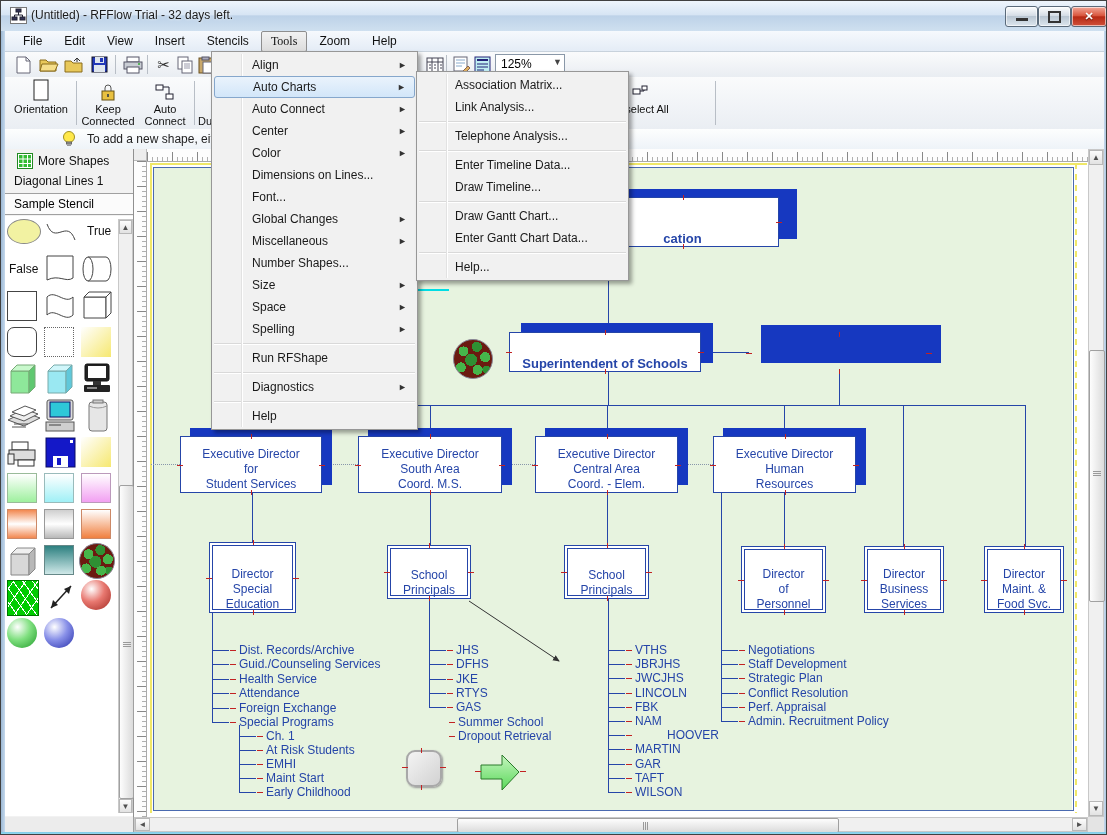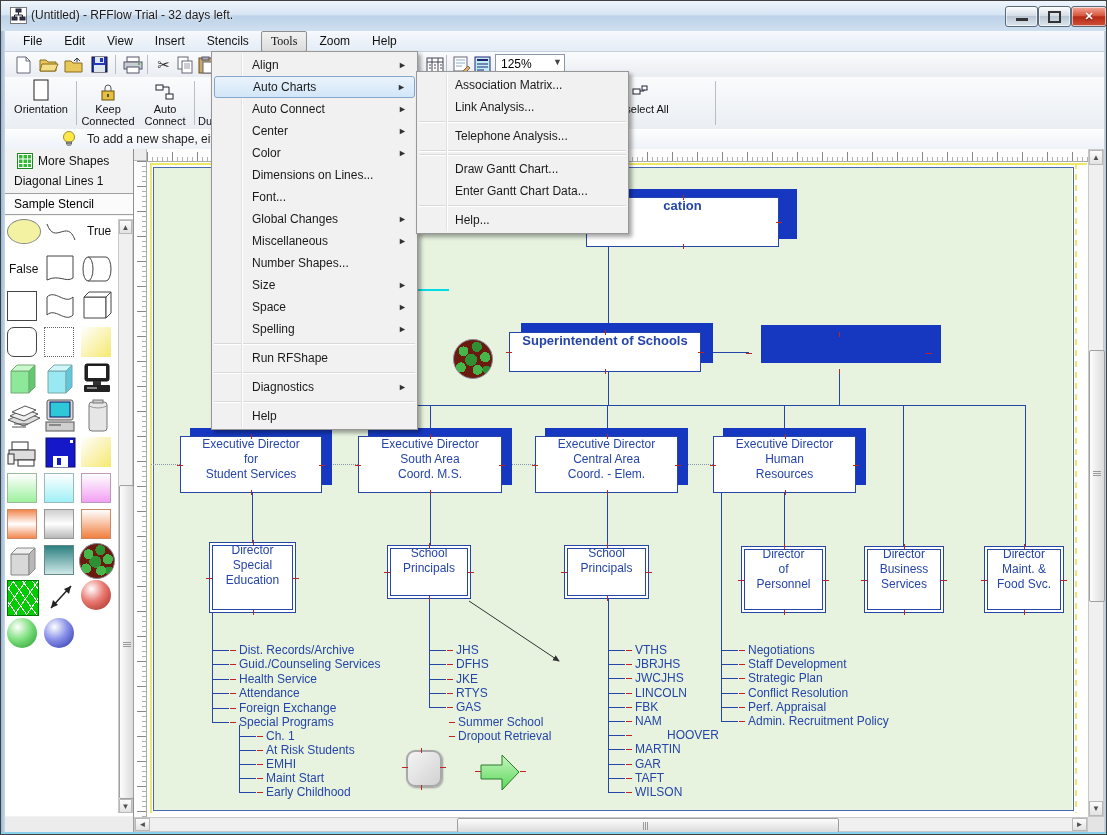--- a/index.html
+++ b/index.html
@@ -55,21 +55,21 @@
   #canvas{position:absolute;left:133px;top:148px;width:954px;height:668px;background:#fff;overflow:hidden;}
   #hruler{position:absolute;left:13px;top:0;width:941px;height:12px;background:#fdfdfd;border-bottom:1px solid #aaa;background-image:repeating-linear-gradient(to right,#888 0 1px,transparent 1px 25px),repeating-linear-gradient(to right,#b0b0b0 0 1px,transparent 1px 5px);background-size:100% 9px,100% 4px;background-repeat:repeat-x;background-position:left bottom,left bottom;}
   #vruler{position:absolute;left:0;top:12px;width:13px;height:656px;background:#fdfdfd;border-right:1px solid #aaa;background-image:repeating-linear-gradient(to bottom,#888 0 1px,transparent 1px 25px),repeating-linear-gradient(to bottom,#b0b0b0 0 1px,transparent 1px 5px);background-size:9px 100%,4px 100%;background-repeat:repeat-y;background-position:right top,right top;box-sizing:border-box;}
   #rcorner{position:absolute;left:0;top:0;width:13px;height:12px;background:#ececec;border-right:1px solid #bbb;border-bottom:1px solid #bbb;box-sizing:border-box;}
   .pline{position:absolute;}
   #page-green{position:absolute;left:20px;top:19px;width:918px;height:642px;background:var(--grn);}
   
   .cl{position:absolute;background:var(--cb);z-index:2;}
   .dl{position:absolute;border-top:1px dotted #8896aa;z-index:2;}
   .bsh{position:absolute;background:var(--sh);z-index:3;}
-  .obox{position:absolute;background:#fff;border:1px solid var(--cb);color:var(--cb);display:flex;align-items:flex-start;justify-content:center;z-index:4;box-sizing:border-box;}
+  .obox{position:absolute;background:#fff;border:1px solid var(--cb);color:var(--cb);display:flex;align-items:flex-end;justify-content:center;z-index:4;box-sizing:border-box;}
   .inb{position:absolute;left:2px;top:2px;right:2px;bottom:2px;border:1px solid var(--cb);}
   .btxt{position:relative;text-align:center;z-index:2;}
   .btxt div{font-size:12px;line-height:15px;}
   .bold .btxt div{font-weight:bold;font-size:13px;}
   .ttext{position:absolute;transform:translateY(-50%);color:var(--cb);font-size:12px;white-space:nowrap;z-index:4;}
   .rdash{position:absolute;background:#c22222;z-index:5;}
   
   #toolsmenu{position:absolute;left:210px;top:50px;width:207px;background:#f1f1f1;border:1px solid #979797;box-shadow:3px 3px 4px rgba(0,0,0,.35);z-index:50;padding:2px 0;box-sizing:border-box;}
   #toolsmenu:before,#submenu:before{content:"";position:absolute;left:29px;top:2px;bottom:2px;width:1px;background:#e2e2e2;box-shadow:1px 0 0 #fff;}
   .t-item{position:relative;height:22px;line-height:22px;padding-left:38px;font-size:12px;color:#1a1a1a;margin:0 2px;}
@@ -776,20 +776,22 @@
       <div class="t-sep"></div>
       <div class="t-item"><span>Help</span></div>
     </div>
 
   <div id="submenu">
       <div class="t-item"><span>Association Matrix...</span></div>
       <div class="t-item"><span>Link Analysis...</span></div>
       <div class="t-sep"></div>
       <div class="t-item"><span>Telephone Analysis...</span></div>
       <div class="t-sep"></div>
+      <div class="t-item"><span>Enter Timeline Data...</span></div>
+      <div class="t-item"><span>Draw Timeline...</span></div>
       <div class="t-sep"></div>
       <div class="t-item"><span>Draw Gantt Chart...</span></div>
       <div class="t-item"><span>Enter Gantt Chart Data...</span></div>
       <div class="t-sep"></div>
       <div class="t-item"><span>Help...</span></div>
     </div>
 
 </div>
 
 </body></html>

